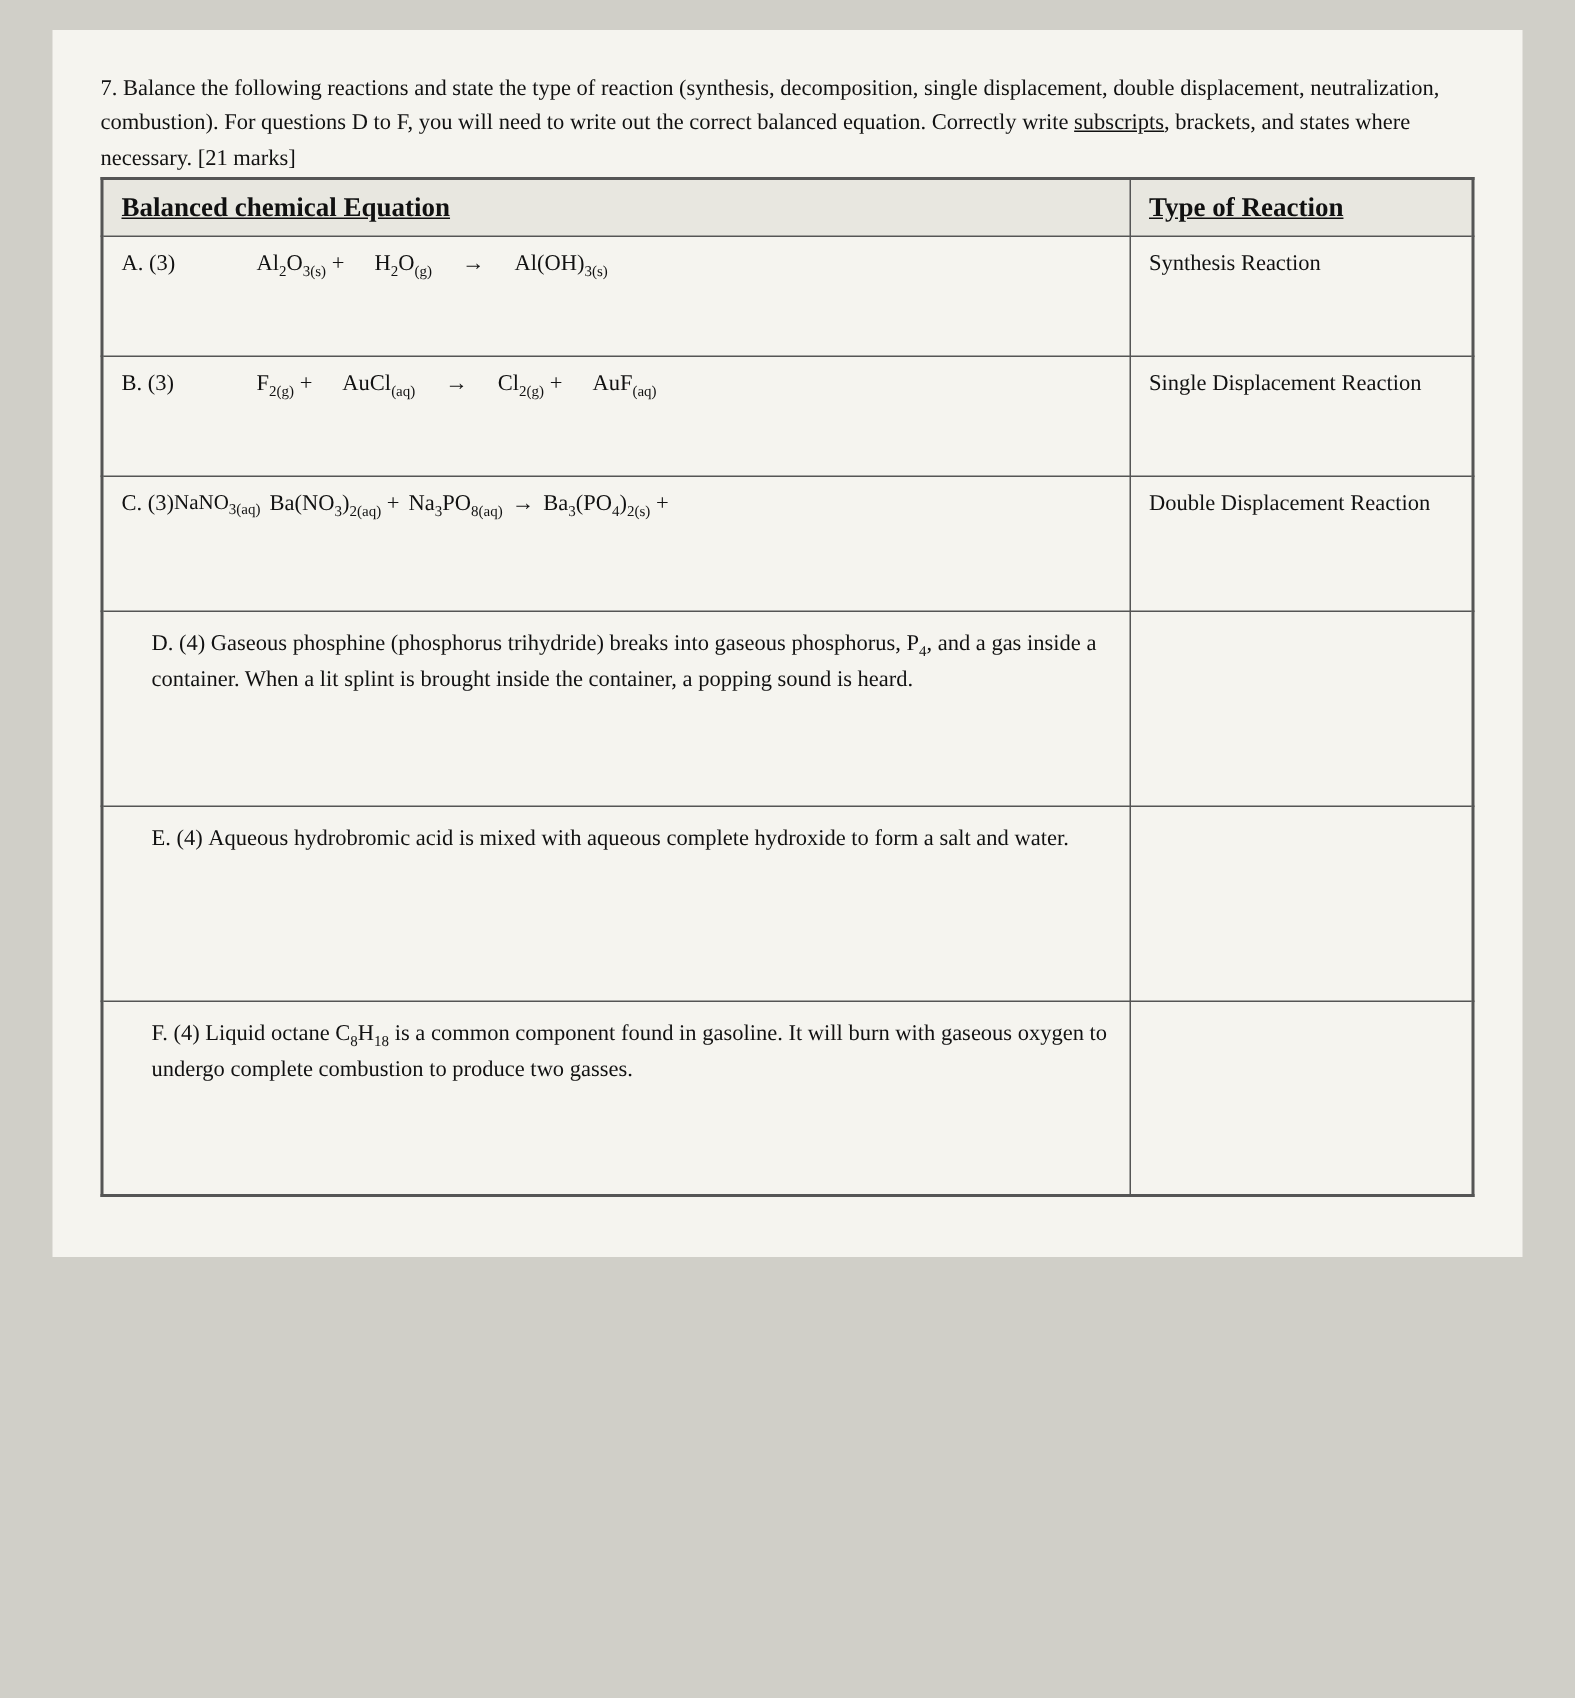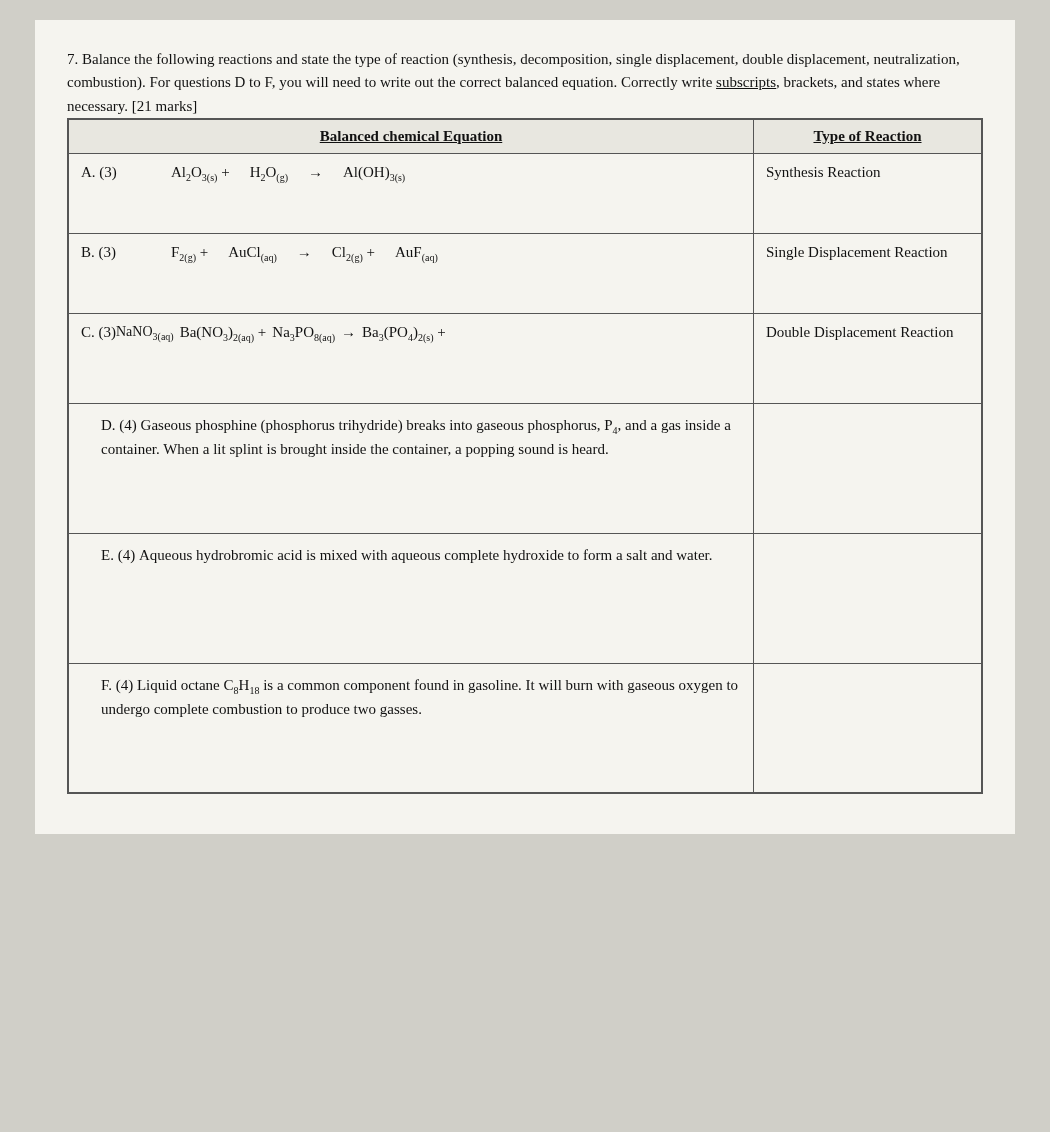--- a/index.html
+++ b/index.html
@@ -27,23 +27,23 @@
       border-collapse: collapse;
       border: 2px solid #555;
     }
     th, td {
       border: 1.5px solid #555;
       padding: 10px 12px;
       vertical-align: top;
     }
     thead th {
       background: #e8e7e0;
-      text-align: center;
+      text-align: left;
       font-weight: bold;
-      font-size: 15px;
+      font-size: 18px;
       padding: 8px 12px;
     }
     thead th.underline {
       text-decoration: underline;
     }
     .col-equation {
       width: 75%;
     }
     .col-reaction {
       width: 25%;

